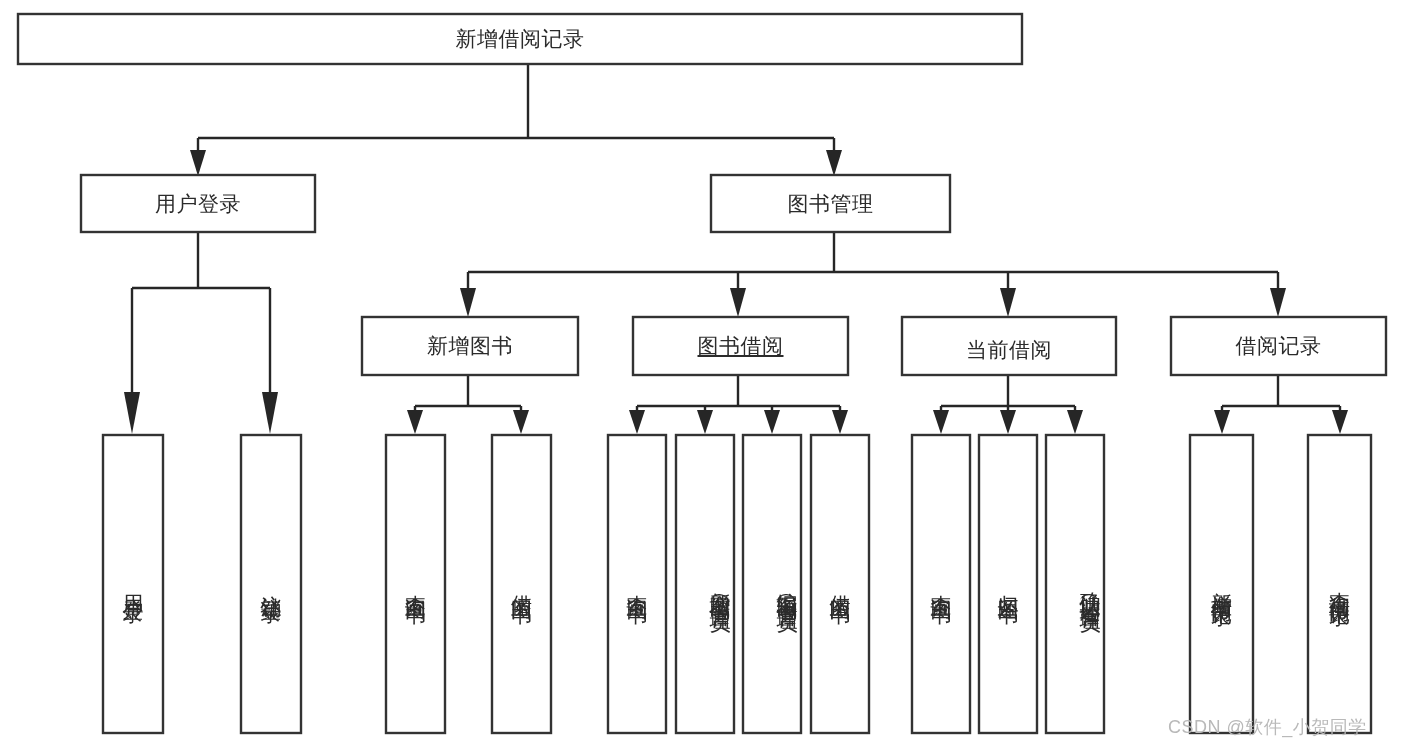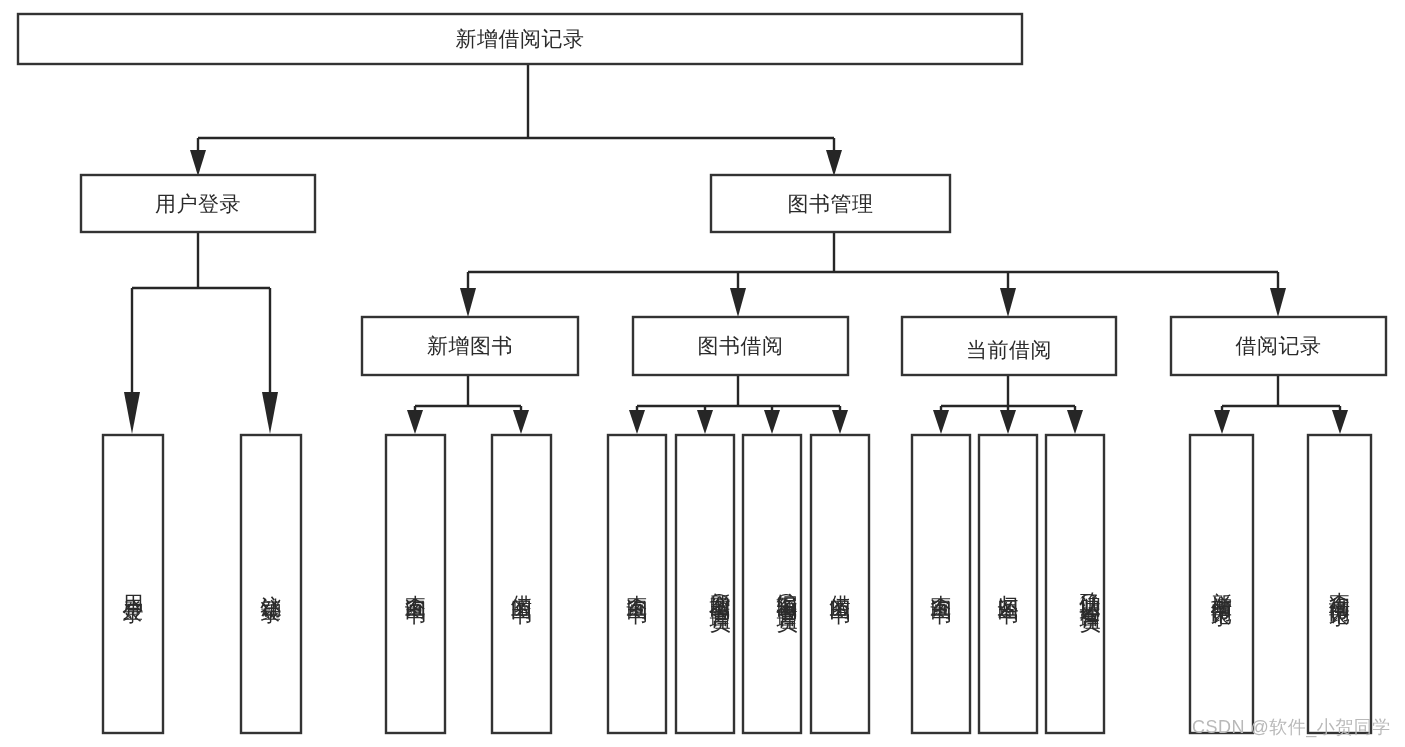--- a/index.html
+++ b/index.html
@@ -175,21 +175,21 @@
       <rect class="node-box" x="1308" y="435" width="63" height="298"></rect>
     </g>
   </svg>
 
   <div class="node-label-h" style="left:18px; top:14px; width:1004px; height:50px;">新增借阅记录</div>
 
   <div class="node-label-h" style="left:81px; top:175px; width:234px; height:57px;">用户登录</div>
   <div class="node-label-h" style="left:711px; top:175px; width:239px; height:57px;">图书管理</div>
 
   <div class="node-label-h" style="left:362px; top:317px; width:216px; height:58px;">新增图书</div>
-  <div class="node-label-h" style="left:633px; top:317px; width:215px; height:58px;">图书借阅</div>
+  <div class="node-label-h" style="left:633px; top:317px; width:215px; height:58px;text-decoration:underline;">图书借阅</div>
   <div class="node-label-h" style="left:902px; top:317px; width:214px; height:66px;">当前借阅</div>
   <div class="node-label-h" style="left:1171px; top:317px; width:215px; height:58px;text-align:center;">借阅记录</div>
 
   <div class="node-label-v centered" style="left:103px; top:435px; width:60px; height:298px;">用户登录</div>
   <div class="node-label-v centered" style="left:241px; top:435px; width:60px; height:298px;">注销登录</div>
 
   <div class="node-label-v centered" style="left:386px; top:435px; width:59px; height:298px;">查询图书</div>
   <div class="node-label-v centered" style="left:492px; top:435px; width:59px; height:298px;">借阅图书</div>
 
   <div class="node-label-v centered" style="left:608px; top:435px; width:58px; height:298px;">查询图书</div>
@@ -197,15 +197,15 @@
   <div class="node-label-v" style="left:743px; top:444px; width:58px; height:289px;">编辑图书（管理员）</div>
   <div class="node-label-v centered" style="left:811px; top:435px; width:58px; height:298px;">借阅图书</div>
 
   <div class="node-label-v centered" style="left:912px; top:435px; width:58px; height:298px;">查询图书</div>
   <div class="node-label-v centered" style="left:979px; top:435px; width:58px; height:298px;">归还图书</div>
   <div class="node-label-v" style="left:1046px; top:444px; width:58px; height:289px;">确认归还（管理员）</div>
 
   <div class="node-label-v centered" style="left:1190px; top:435px; width:63px; height:298px;">新增借阅记录</div>
   <div class="node-label-v centered" style="left:1308px; top:435px; width:63px; height:298px;">查询借阅记录</div>
 
-  <div class="watermark" style="left:1192px; top:715px;text-align:right;">CSDN @软件_小贺同学</div>
+  <div class="watermark" style="left:1168px; top:715px;text-align:right;">CSDN @软件_小贺同学</div>
 
 </div>
 
 </body></html>

